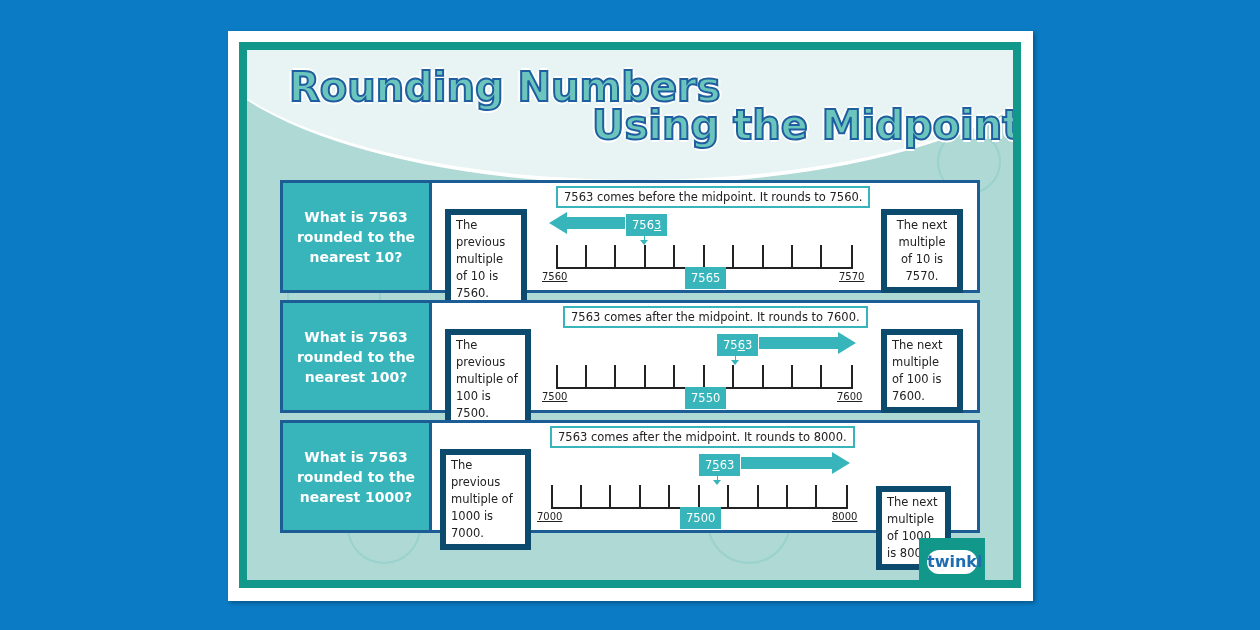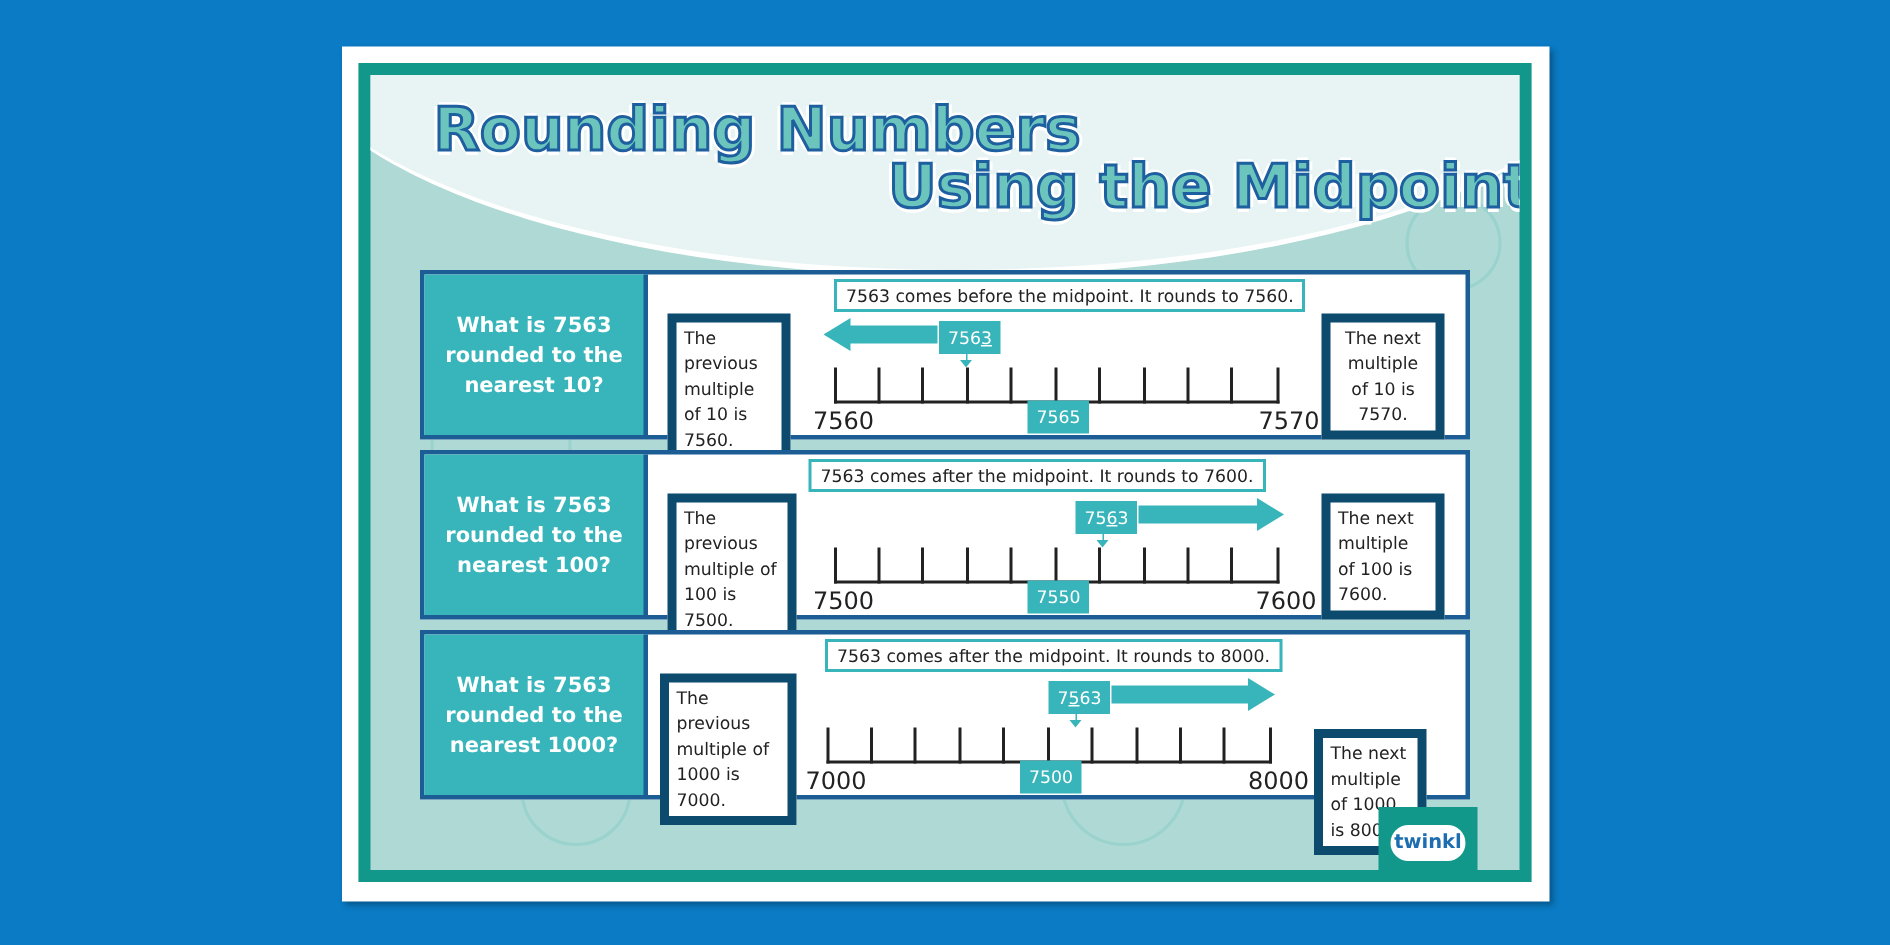--- a/index.html
+++ b/index.html
@@ -11,31 +11,31 @@
   .title{position:absolute;font-family:"DejaVu Sans",sans-serif;font-weight:bold;font-size:40px;color:#6cc5bd;letter-spacing:0px;
     -webkit-text-stroke:2px #1e5fa0;text-shadow:0 0 0 #fff,3px 0 0 #fff,-3px 0 0 #fff,0 3px 0 #fff,0 -3px 0 #fff;white-space:nowrap;}
   .t1{left:42px;top:14px;}
   .t2{left:345px;top:52px;}
   .row{position:absolute;left:33px;width:700px;height:113px;box-sizing:border-box;border:3px solid #1b5d94;background:#fff;}
   .q{position:absolute;left:0;top:0;width:146px;height:107px;background:#38b5ba;border-right:3px solid #1b5d94;color:#fff;font-weight:bold;font-size:14px;line-height:20px;text-align:center;display:flex;align-items:center;justify-content:center;}
   .note{position:absolute;box-sizing:border-box;border:6px solid #0c4a6e;background:#fff;font-size:11.5px;line-height:17px;color:#222;padding:2px 5px;}
   .stmt{position:absolute;box-sizing:border-box;border:2px solid #38b5ba;background:#fff;font-size:11.5px;color:#222;padding:1px 6px;white-space:nowrap;height:22px;line-height:17px;}
   .nl{position:absolute;height:24px;border-bottom:2px solid #222;}
   .tick{position:absolute;bottom:-2px;width:2px;height:24px;background:#222;}
-  .lbl{position:absolute;font-size:16px;color:#222;}
+  .lbl{position:absolute;font-size:10px;color:#222;text-decoration:underline;}
   .mid{position:absolute;background:#38b5ba;color:#fff;font-size:11.5px;padding:2px 6px;height:18px;line-height:18px;}
   .val{position:absolute;background:#38b5ba;color:#fff;font-size:11.5px;padding:2px 6px;height:18px;line-height:18px;}
   .val .u{text-decoration:underline;}
   .pointer{position:absolute;width:0;height:0;border-left:4px solid transparent;border-right:4px solid transparent;border-top:5px solid #38b5ba;}
   .pline{position:absolute;width:1px;height:6px;background:#38b5ba;}
   .arrow{position:absolute;height:22px;}
   .arrow .shaft{position:absolute;top:5px;height:12px;background:#38b5ba;}
   .arrow .head{position:absolute;top:0;width:0;height:0;border-top:11px solid transparent;border-bottom:11px solid transparent;}
   .logo{position:absolute;left:672px;top:488px;width:66px;height:50px;background:#11988a;}
-  .cloud{position:absolute;left:8px;top:12px;width:50px;height:24px;background:#fff;border-radius:14px;color:#1e6db0;font-weight:bold;font-size:13px;text-align:center;line-height:24px;}
+  .cloud{position:absolute;left:8px;top:12px;width:50px;height:24px;background:#fff;border-radius:14px;color:#1e6db0;font-weight:bold;font-size:16px;text-align:center;line-height:24px;}
 </style>
 </head>
 <body>
 
 <div class="card"></div>
 <div class="frame">
   <div class="bubble" style="left:40px;top:200px;width:90px;height:90px;"></div>
   <div class="bubble" style="left:100px;top:440px;width:70px;height:70px;"></div>
   <div class="bubble" style="left:690px;top:80px;width:60px;height:60px;"></div>
   <div class="bubble" style="left:460px;top:430px;width:80px;height:80px;"></div>
@@ -68,21 +68,21 @@
         <div class="tick" style="left:264px"></div>
         <div class="tick" style="left:295px"></div>
     </div>
     <div class="lbl" style="left:259px;top:88px;">7560</div>
     <div class="mid" style="left:402px;top:84px;">7565</div>
     <div class="lbl" style="left:556px;top:88px;">7570</div>
   </div>
 
   <div class="row" style="top:250px;">
     <div class="q">What is 7563 rounded to the nearest 100?</div>
-    <div class="stmt" style="left:256px;top:3px;">7563 comes after the midpoint. It rounds to 7600.</div>
+    <div class="stmt" style="left:280px;top:3px;">7563 comes after the midpoint. It rounds to 7600.</div>
     <div class="note" style="left:162px;top:26px;width:86px;">The previous multiple of 100 is 7500.</div>
     <div class="note" style="left:598px;top:26px;width:82px;">The next multiple of 100 is 7600.</div>
     <div class="val" style="left:434px;top:31px;"><span>75</span><span class="u">6</span><span>3</span></div>
     <div class="arrow" style="left:476px;top:29px;width:97px;">
       <div class="shaft" style="left:0;width:80px;"></div>
       <div class="head" style="left:79px;border-left:18px solid #38b5ba;"></div>
     </div>
     <div class="pline" style="left:452px;top:53px;"></div>
     <div class="pointer" style="left:448px;top:57px;"></div>
     <div class="nl" style="left:273px;top:60px;width:297px;">

